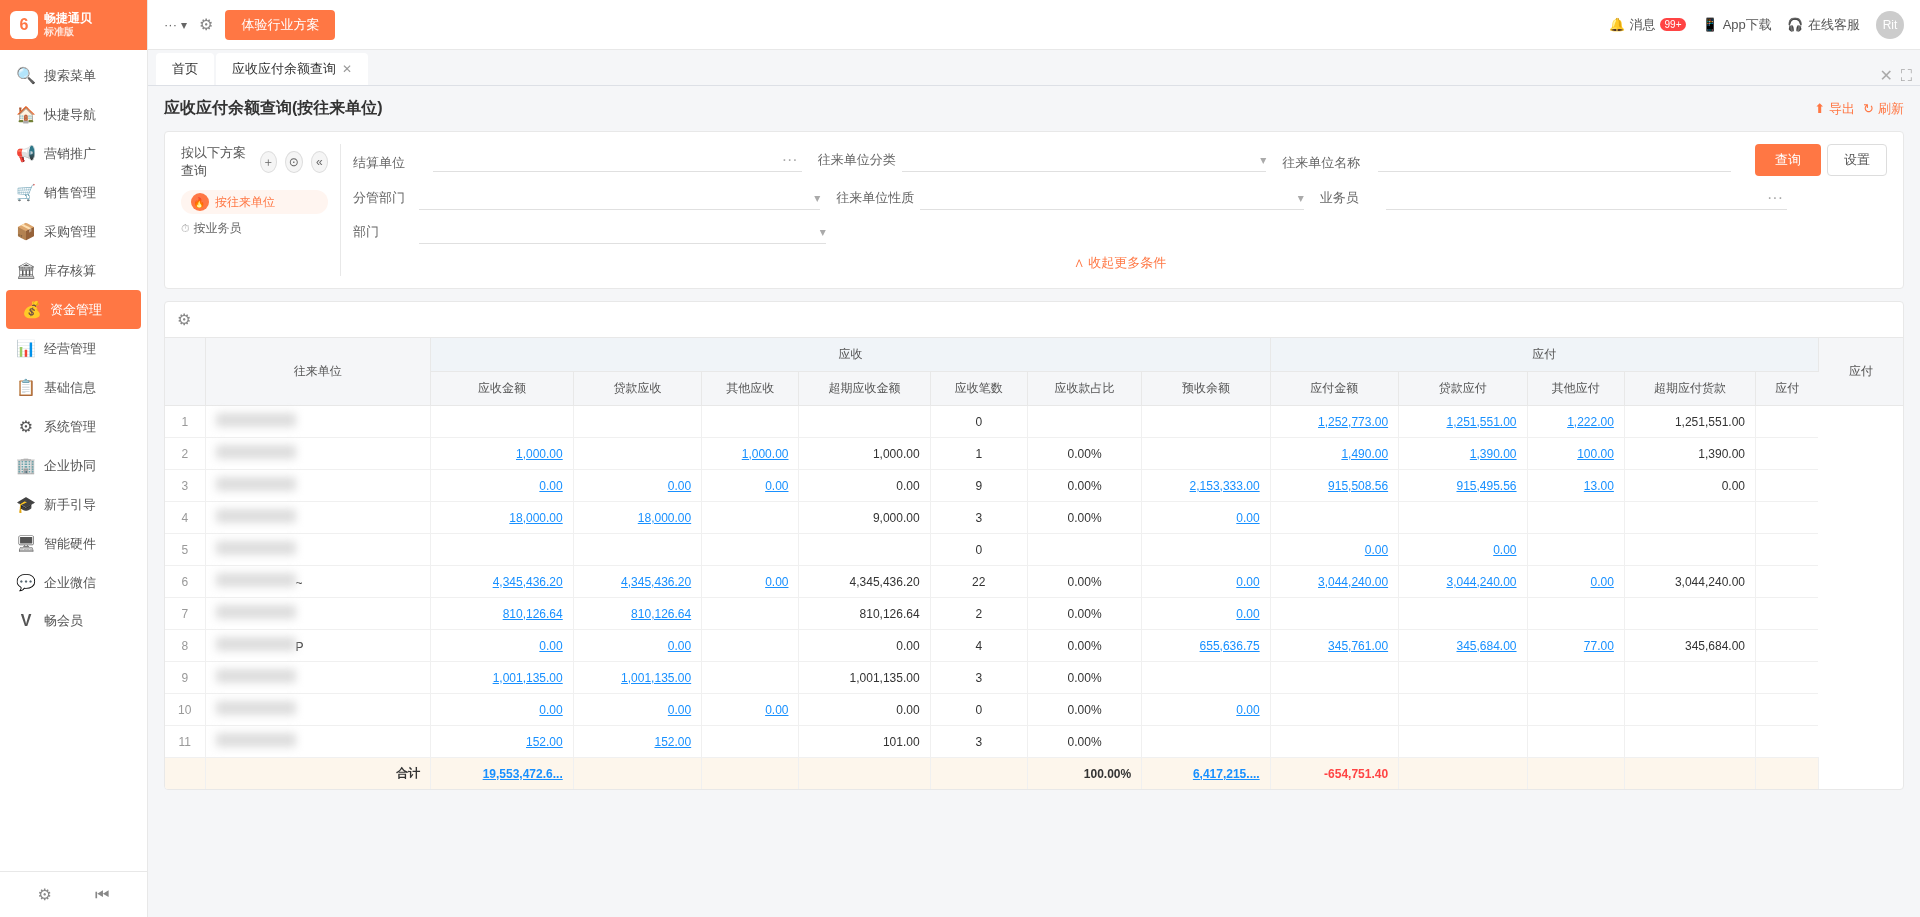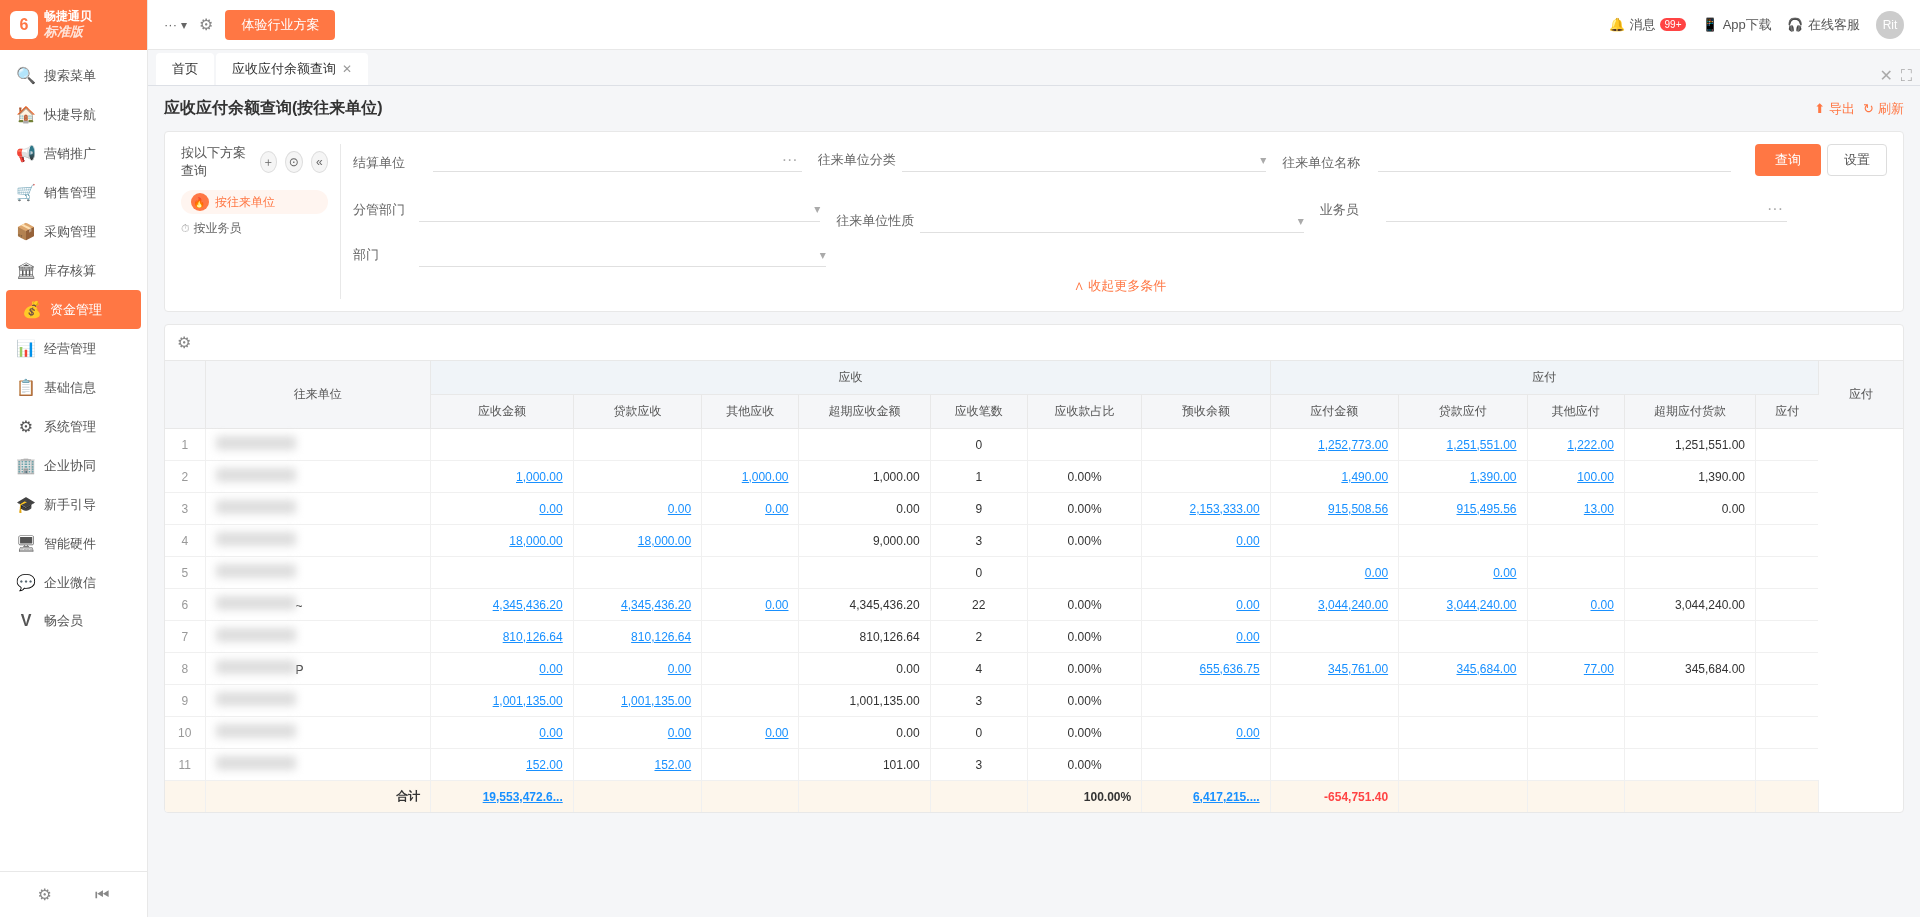--- a/index.html
+++ b/index.html
@@ -10,21 +10,21 @@
       position: fixed; left: 0; top: 0; width: 148px; height: 100vh;
       background: #fff; border-right: 1px solid #e8e8e8;
       display: flex; flex-direction: column;
     }
     .sidebar-logo {
       height: 50px; background: #ff7744; display: flex; align-items: center; padding: 0 10px;
       color: white; font-size: 14px; font-weight: bold; gap: 6px;
     }
     .sidebar-logo-icon { width: 28px; height: 28px; background: white; border-radius: 6px; display: flex; align-items: center; justify-content: center; }
     .sidebar-logo-text { font-size: 12px; line-height: 1.2; }
-    .sidebar-version { font-size: 13px; opacity: 0.8; font-style: italic; }
+    .sidebar-version { font-size: 10px; opacity: 0.8; }
     .sidebar-menu { flex: 1; overflow-y: auto; padding: 6px 0; }
     .sidebar-item {
       display: flex; align-items: center; padding: 10px 16px; cursor: pointer; gap: 8px;
       color: #555; font-size: 13px; transition: background 0.2s;
     }
     .sidebar-item.active { background: #ff7744; color: white; border-radius: 4px; margin: 0 6px; }
     .sidebar-item .icon { font-size: 16px; width: 20px; text-align: center; }
     .sidebar-footer {
       height: 46px; border-top: 1px solid #e8e8e8; display: flex; align-items: center;
       justify-content: space-around; padding: 0 16px;
@@ -330,21 +330,21 @@
             </div>
           </div>
           <div style="display:flex;gap:16px;margin-bottom:10px;align-items:center;">
             <div style="flex:1;display:flex;align-items:center;gap:6px;">
               <span class="filter-field-label">分管部门</span>
               <div style="flex:1;border-bottom:1px solid #e0e0e0;display:flex;align-items:center;">
                 <input class="filter-input" style="border: none;">
                 <span class="filter-chevron">▾</span>
               </div>
             </div>
-            <div style="flex:1;display:flex;align-items:center;gap:6px;margin-top:23px;">
+            <div style="flex:1;display:flex;align-items:center;gap:6px;">
               <span class="filter-field-label">往来单位性质</span>
               <div style="flex:1;border-bottom:1px solid #e0e0e0;display:flex;align-items:center;">
                 <input class="filter-input" style="border: none;">
                 <span class="filter-chevron">▾</span>
               </div>
             </div>
             <div style="flex:1;display:flex;align-items:center;gap:6px;">
               <span class="filter-field-label">业务员</span>
               <div style="flex:1;border-bottom:1px solid #e0e0e0;display:flex;align-items:center;">
                 <input class="filter-input" style="border: none;">

